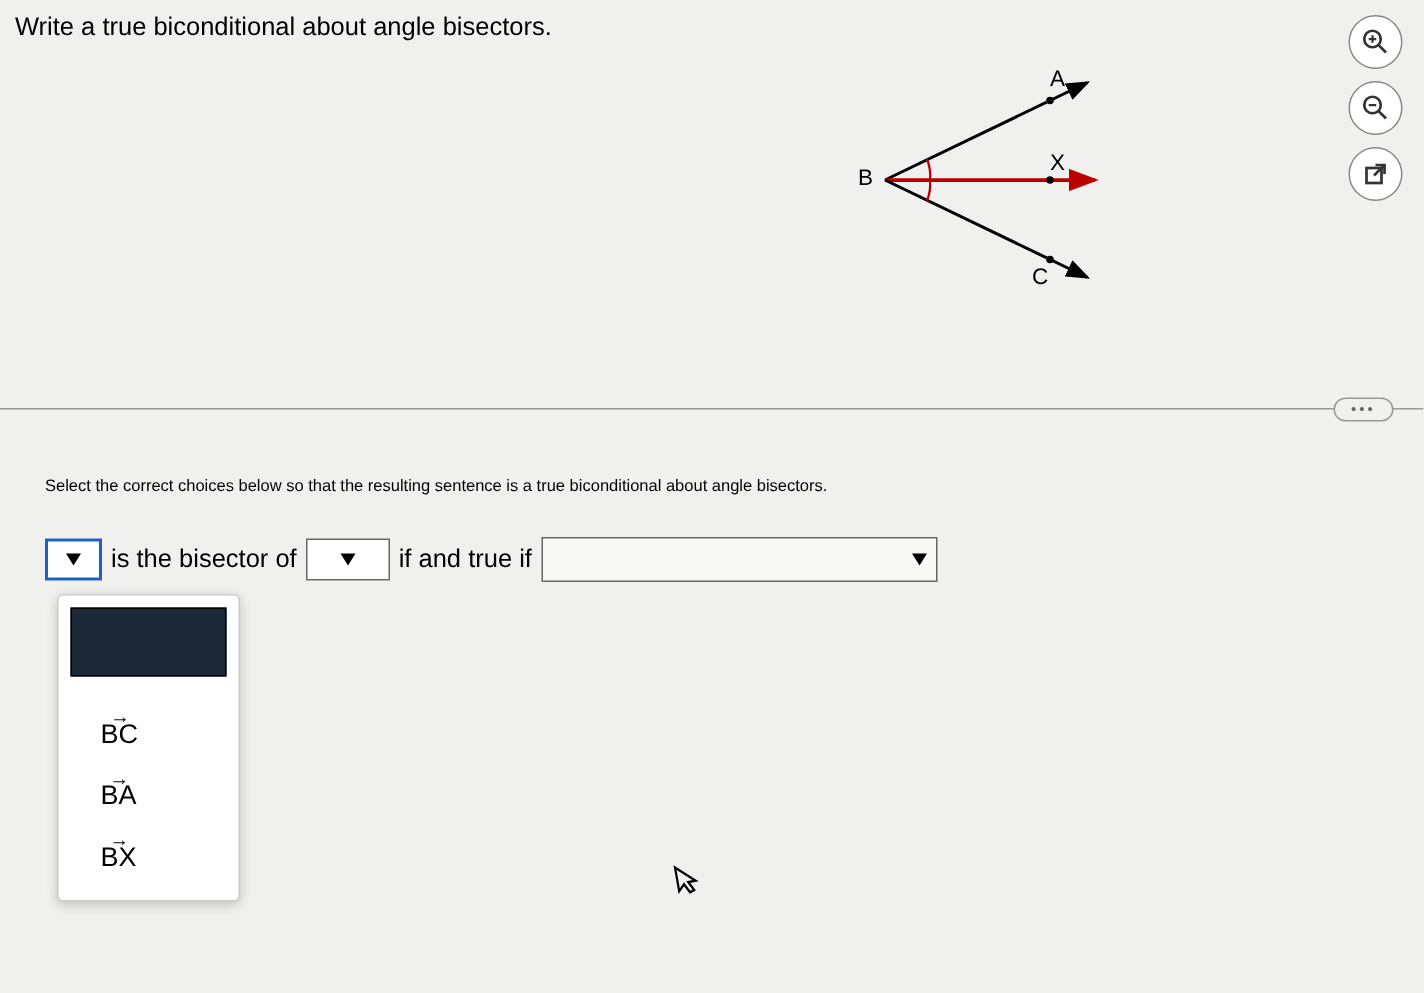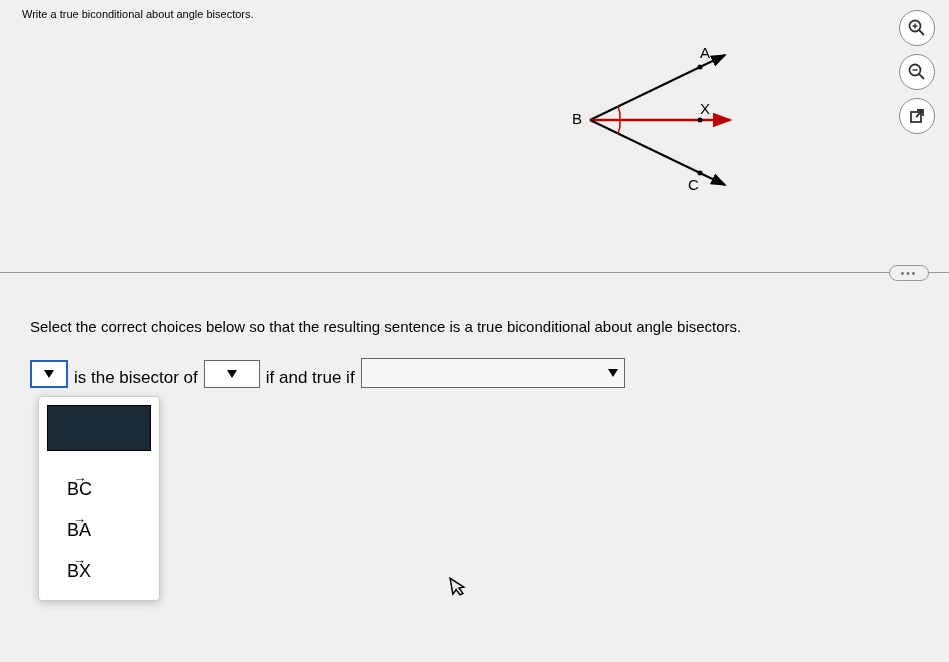--- a/index.html
+++ b/index.html
@@ -7,22 +7,21 @@
       font-family: Arial, sans-serif;
       font-size: 16px;
       background: #f0f0ee;
       width: 949px;
       height: 662px;
       position: relative;
       color: #000;
     }
     .question-text {
       padding: 8px 10px 0 10px;
-      font-size: 11px;
-      margin-left: 12px;
+      font-size: 17px;
     }
     .diagram-area {
       position: absolute;
       top: 20px;
       left: 560px;
       width: 200px;
       height: 180px;
     }
     .tool-buttons {
       position: absolute;
@@ -66,28 +65,28 @@
       align-items: center;
       justify-content: center;
       font-size: 10px;
       color: #666;
       letter-spacing: 2px;
     }
     .instruction {
       position: absolute;
       top: 318px;
       left: 30px;
-      font-size: 15px;
+      font-size: 11px;
     }
     .answer-row {
       position: absolute;
       top: 358px;
       left: 30px;
       display: flex;
-      align-items: flex-end;
+      align-items: center;
       gap: 6px;
       font-size: 17px;
     }
     .dd-small {
       width: 38px;
       height: 28px;
       border: 2px solid #2060c0;
       background: #fff;
       display: flex;
       align-items: center;

